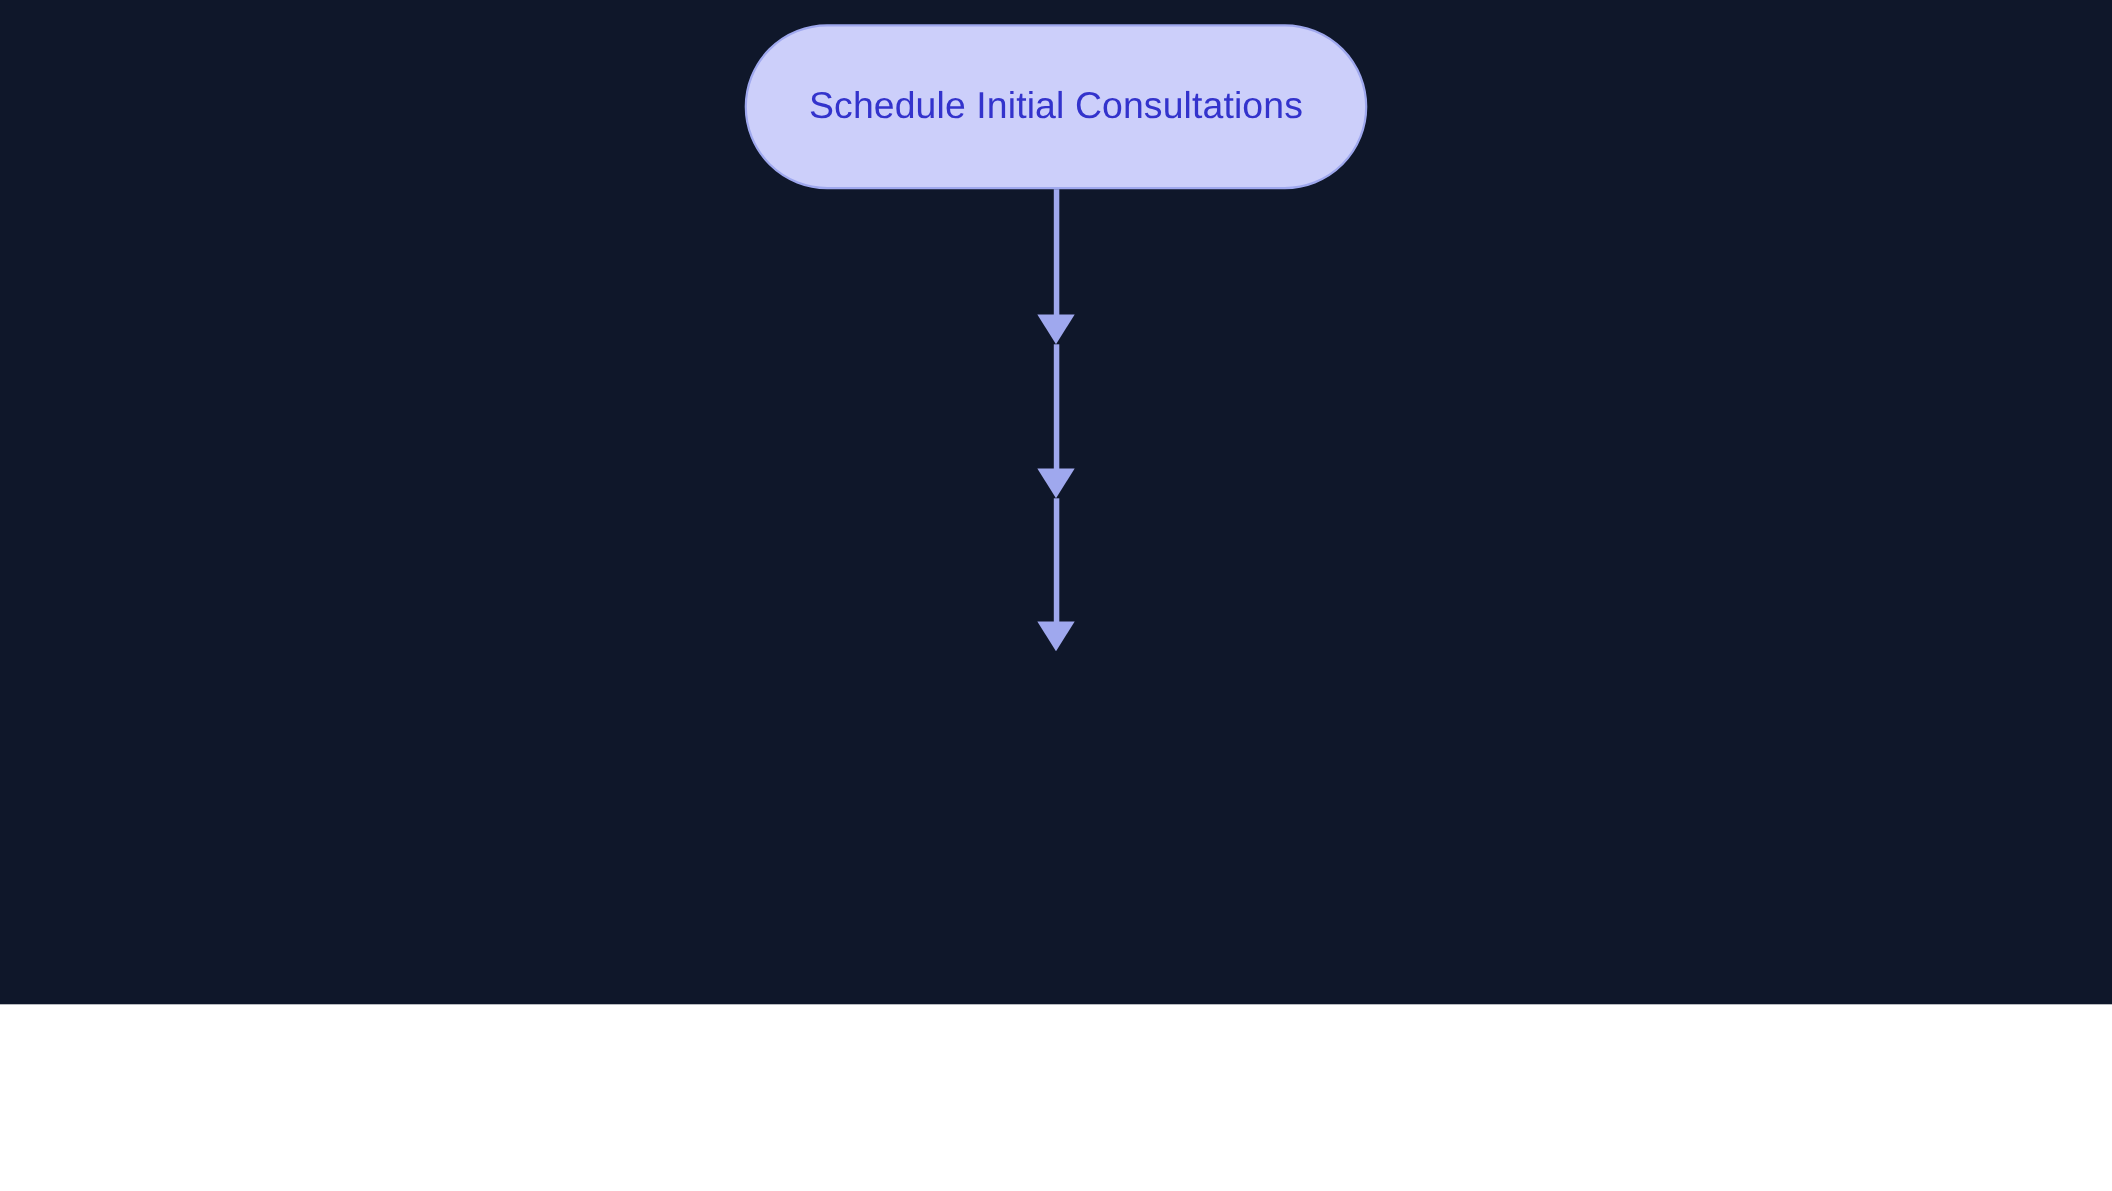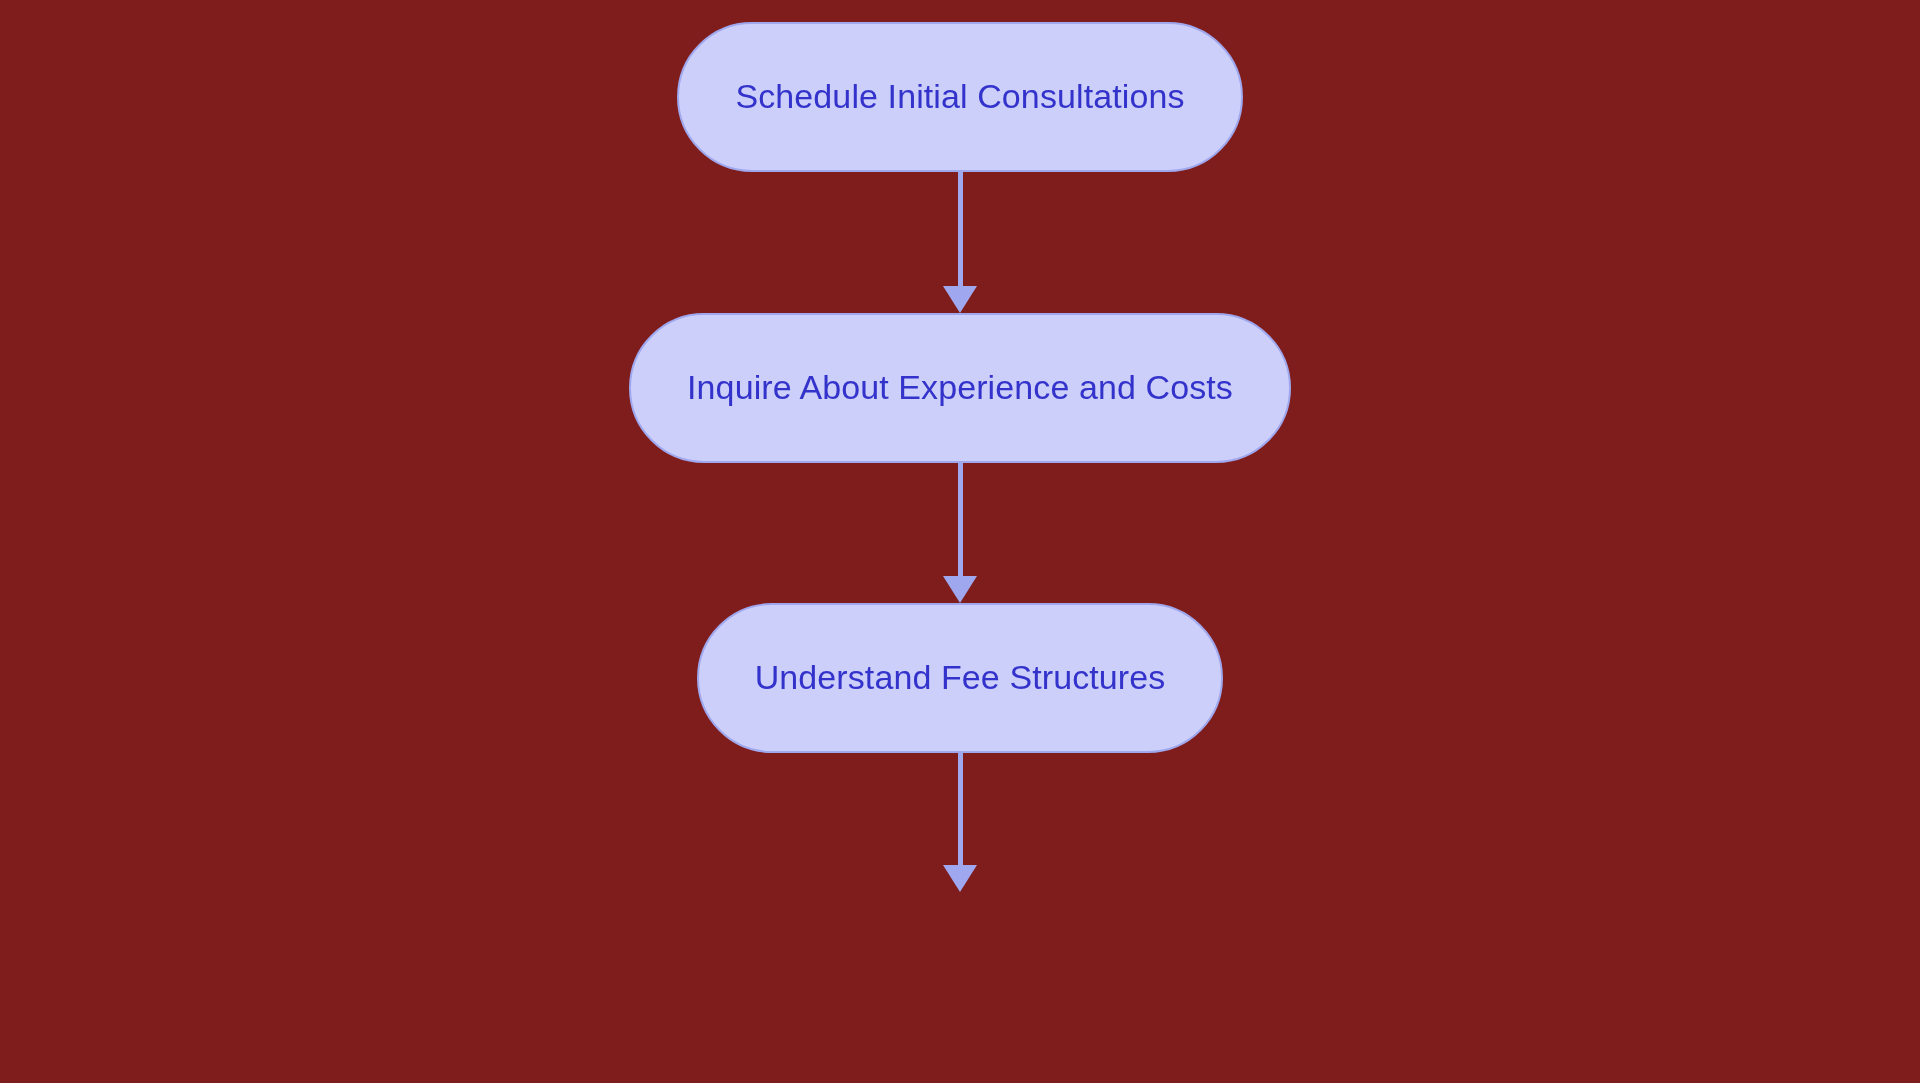--- a/index.html
+++ b/index.html
@@ -11,22 +11,22 @@
     width: 1920px;
     height: 1083px;
     background: #ffffff;
     font-family: "Liberation Sans", "DejaVu Sans", sans-serif;
     overflow: hidden;
   }
 
   #flowchart {
     position: relative;
     width: 1920px;
-    height: 1083px;
-    background: #7f1d1d;
+    height: 913px;
+    background: #0f172a;
   }
 
   .flow-column {
     position: absolute;
     left: 0;
     top: 0;
     width: 1920px;
     height: 1083px;
     display: flex;
     flex-direction: column;
@@ -98,32 +98,26 @@
 
     <div class="node node-1">
       <span class="node-label">Schedule Initial Consultations</span>
     </div>
 
     <div class="connector connector-1">
       <div class="connector-line"></div>
       <div class="connector-head"></div>
     </div>
 
-    <div class="node node-2">
-      <span class="node-label">Inquire About Experience and Costs</span>
-    </div>
 
     <div class="connector connector-2">
       <div class="connector-line"></div>
       <div class="connector-head"></div>
     </div>
 
-    <div class="node node-3">
-      <span class="node-label">Understand Fee Structures</span>
-    </div>
 
     <div class="connector connector-3">
       <div class="connector-line"></div>
       <div class="connector-head"></div>
     </div>
 
 
   </div>
 </div>
 

